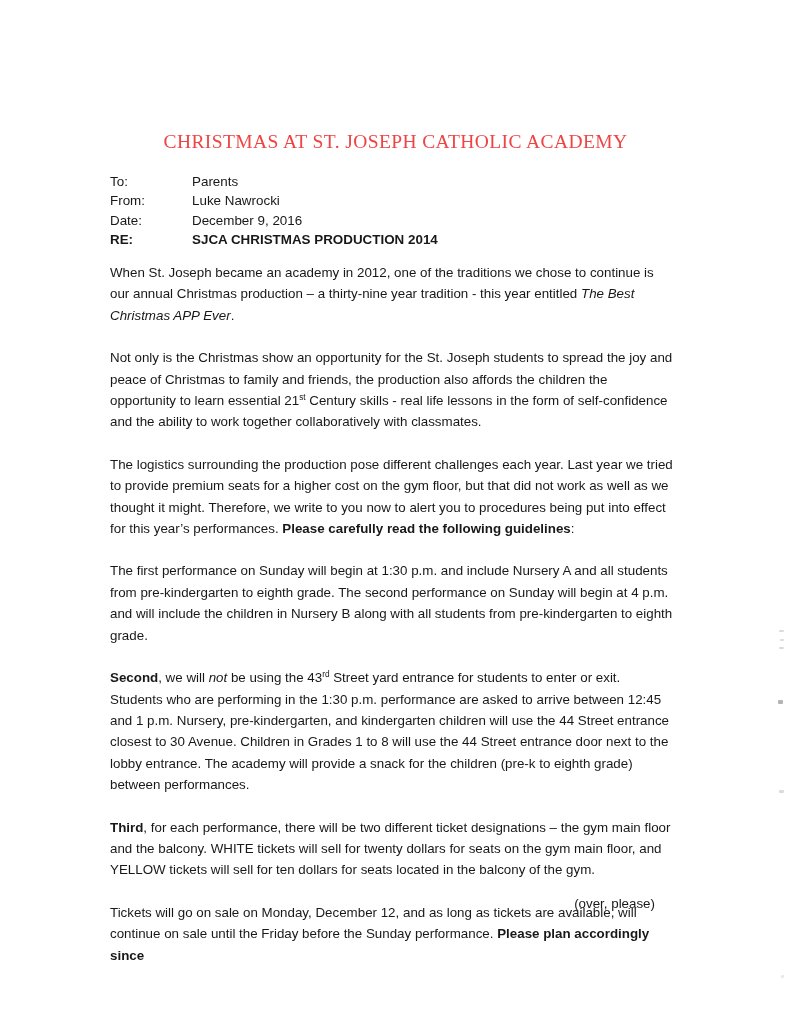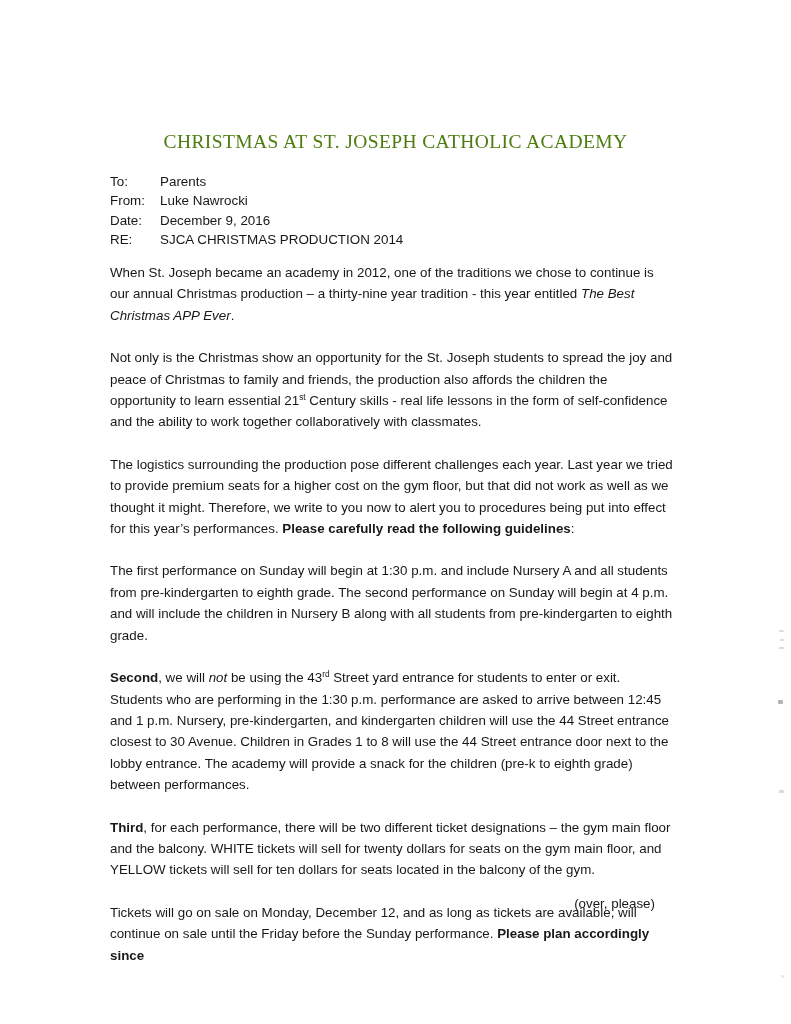--- a/index.html
+++ b/index.html
@@ -27,46 +27,47 @@
   
   .doc-title {
     position: absolute;
     top: 131px;
     left: 0;
     width: 791px;
     text-align: center;
     font-family: "Liberation Serif", "DejaVu Serif", serif;
     font-size: 19.5px;
     letter-spacing: 0.4px;
-    color: #4d7c0f;
+    color: #ef4444;
     font-variant: small-caps;
     text-transform: uppercase;
     white-space: nowrap;
   }
 
   
   .memo {
     position: absolute;
     top: 172px;
     left: 110px;
     width: 570px;
     font-size: 13.4px;
     line-height: 19.4px;
   }
   .memo-row {
     display: flex;
     align-items: baseline;
+    gap: 32px;
   }
   .memo-label {
     width: 50px;
     flex: 0 0 50px;
   }
   .memo-value { flex: 1 1 auto; }
   .memo-row.re .memo-label,
-  .memo-row.re .memo-value { font-weight: normal; }
+  .memo-row.re .memo-value { font-weight: bold; }
 
   
   .body-copy {
     position: absolute;
     top: 262px;
     left: 110px;
     width: 565px;
     font-size: 13.35px;
     line-height: 21.4px;
     text-align: left;

